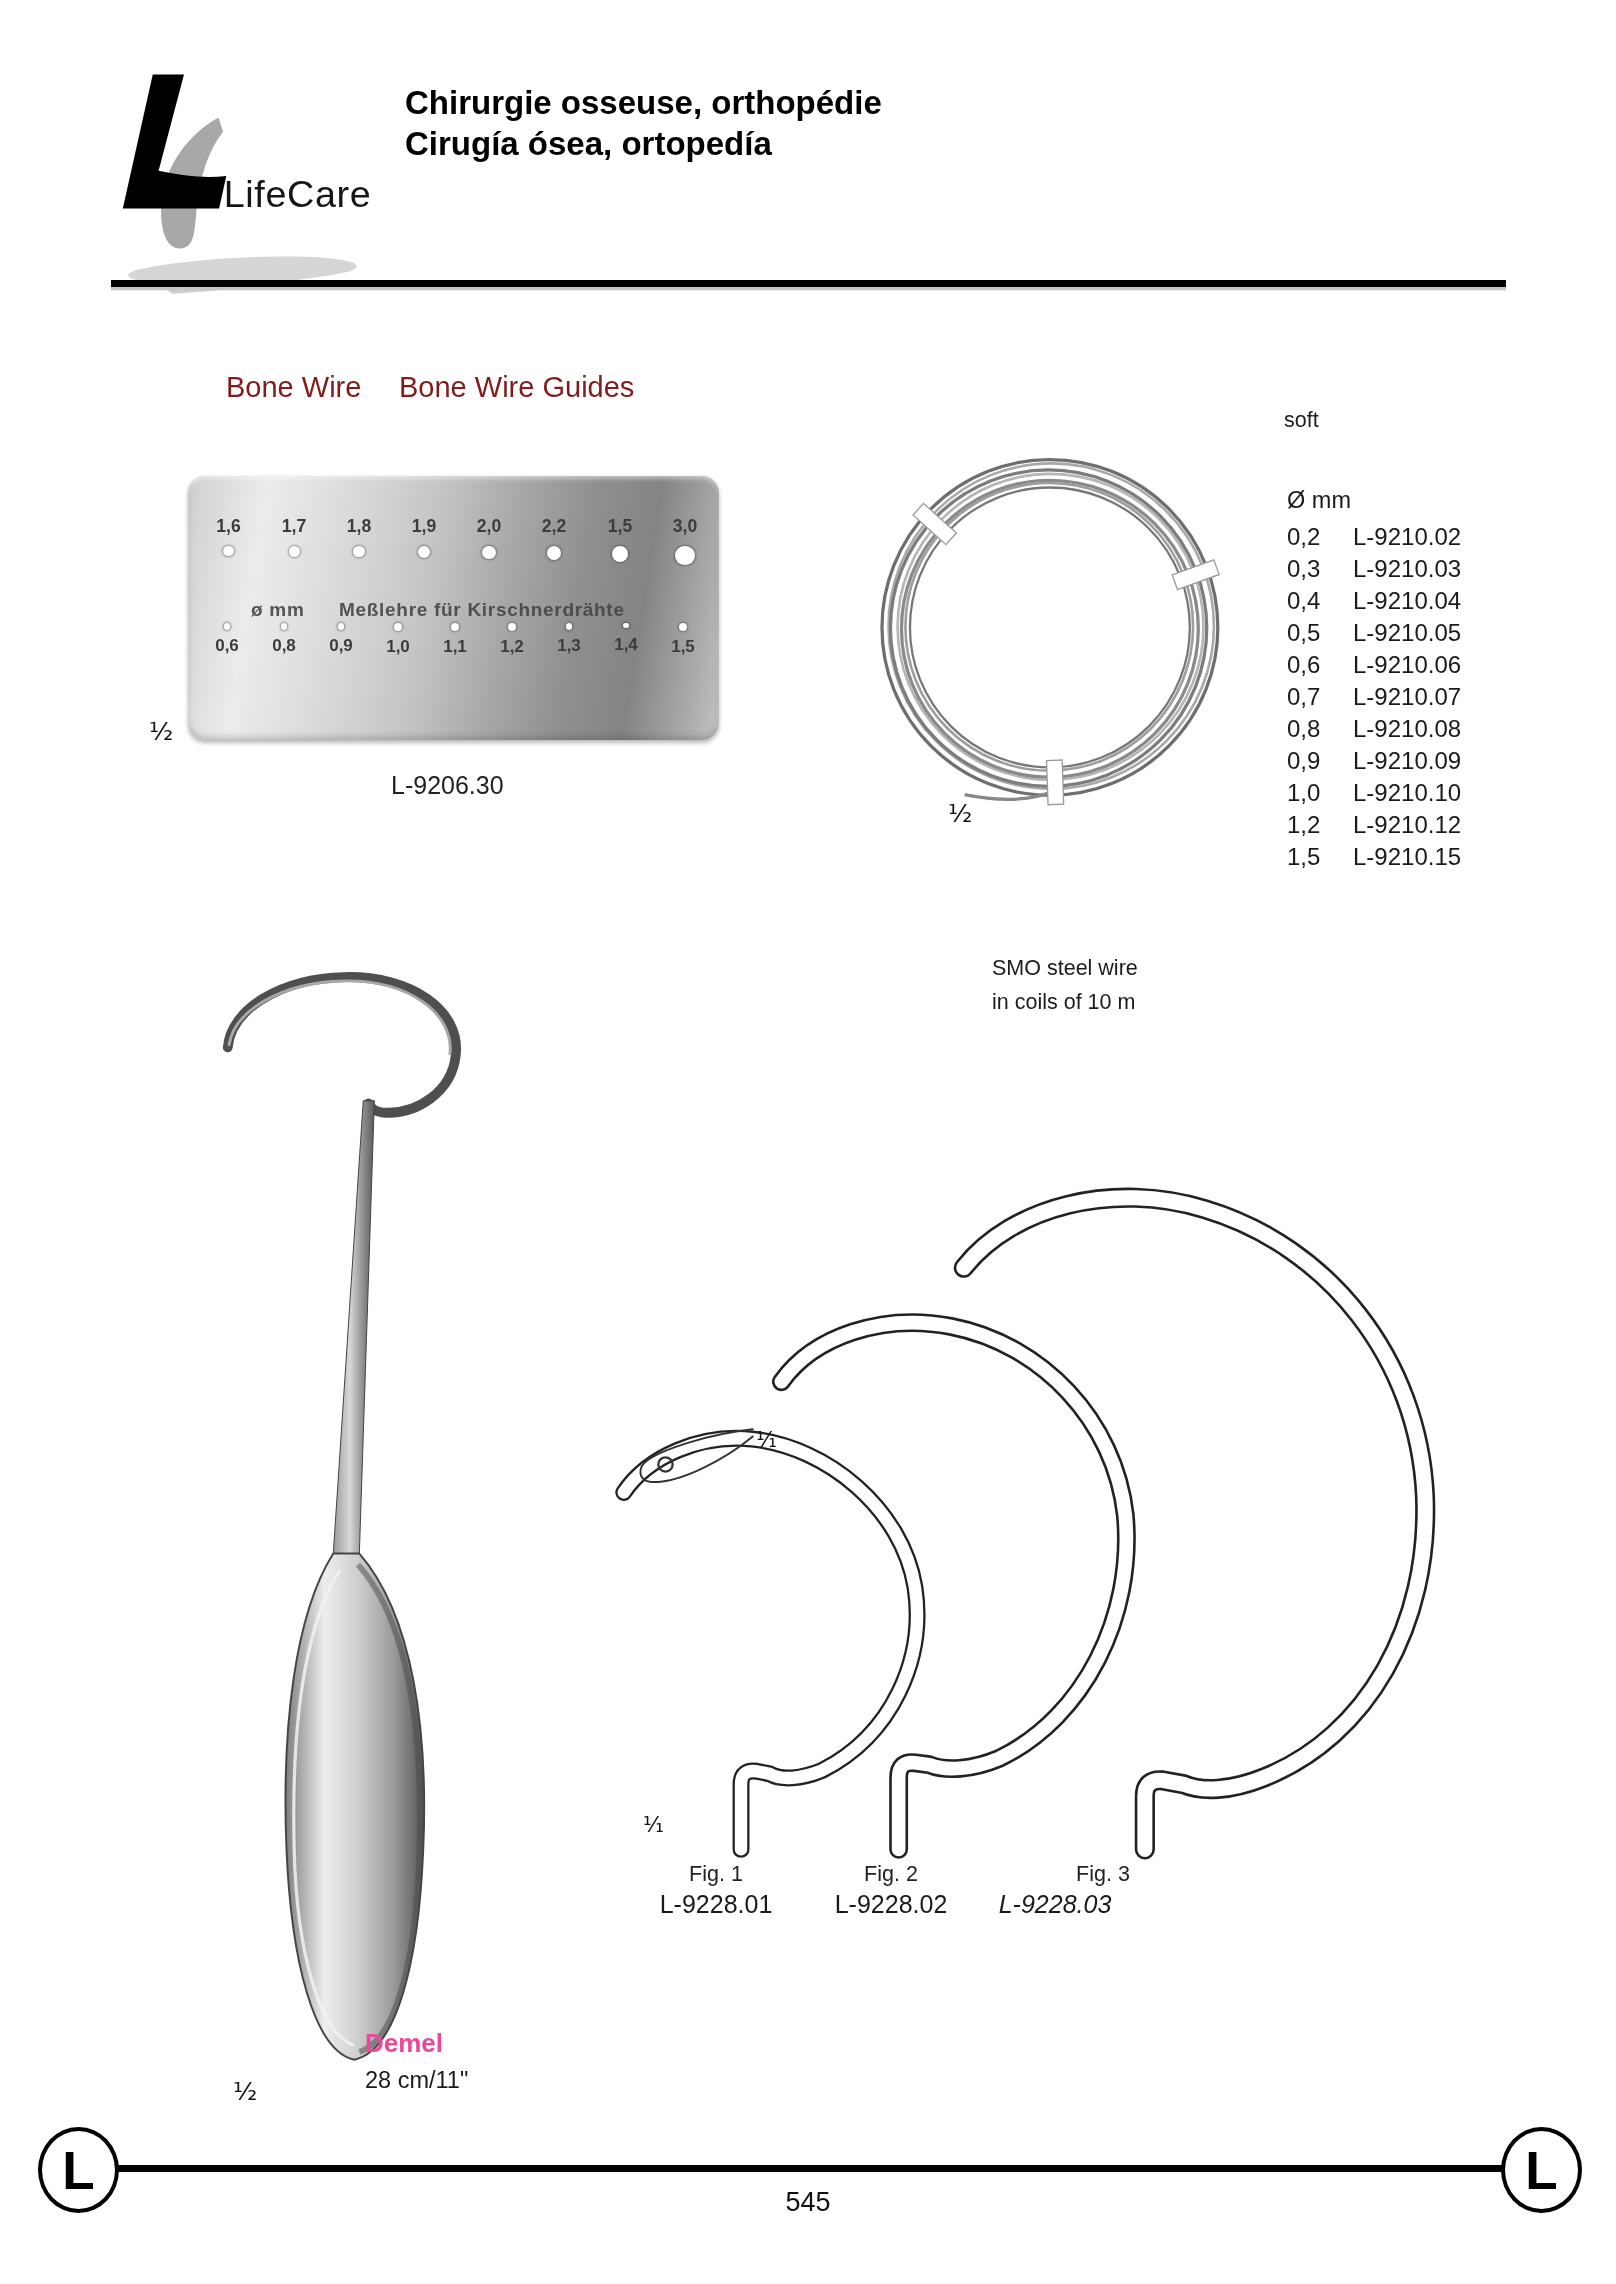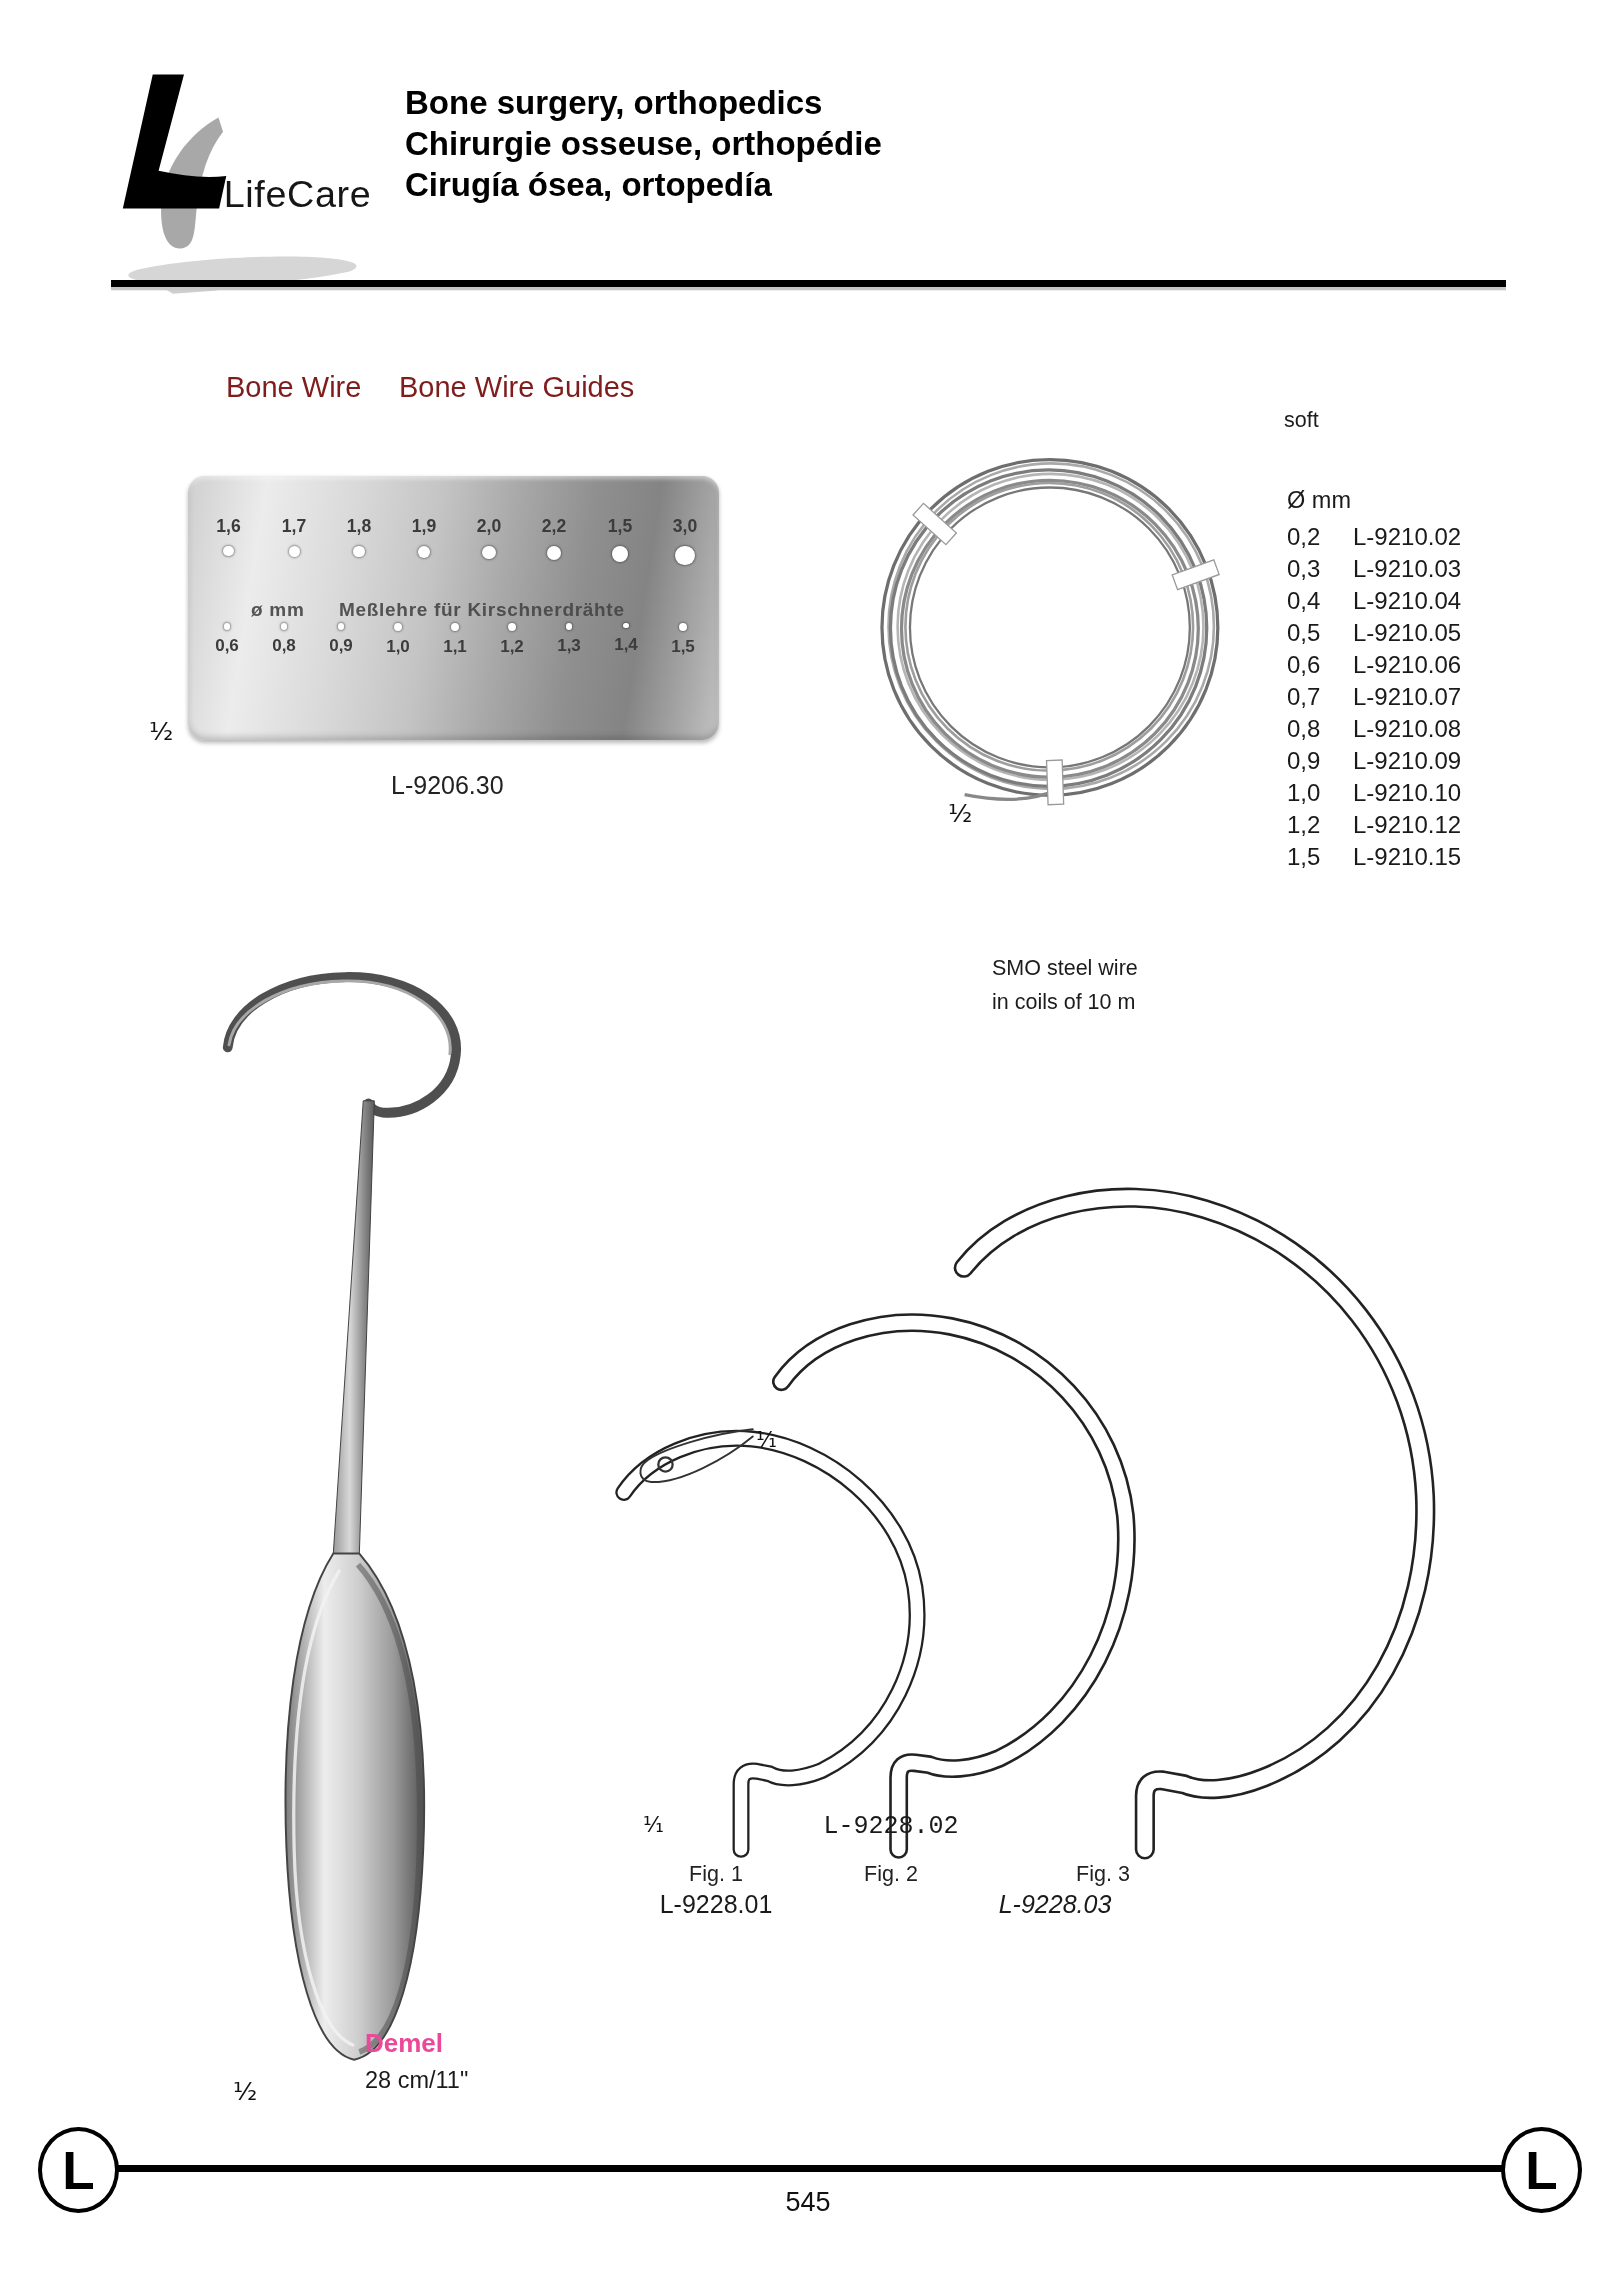--- a/index.html
+++ b/index.html
@@ -58,21 +58,20 @@
 
   <svg class="abs" style="left:98px;top:55px;" width="306" height="244" viewBox="0 0 470 375">
     <path d="M60,330 C140,312 280,306 350,312 C400,316 408,325 385,333 C300,352 160,357 85,350 C45,346 35,338 60,330 Z" fill="#d6d6d6"></path>
     <path d="M95,355 L185,362 L115,367 Z" fill="#cfcfcf"></path>
     <path d="M185,96 C140,121 100,171 97,231 C95,276 108,301 130,297 C150,293 148,266 152,231 C157,186 170,146 192,118 Z" fill="#a8a8a8"></path>
     <path d="M84,30 L132,30 L93,178 C130,186 165,190 197,186 L186,236 L38,236 Z" fill="#000"></path>
     <text x="193" y="233" font-size="58" letter-spacing="1" fill="#161616" font-family="Liberation Sans, sans-serif">LifeCare</text>
   </svg>
 
   <div class="titles">
-    <div>Bone surgery, orthopedics</div>
     <div>Chirurgie osseuse, orthopédie</div>
     <div>Cirugía ósea, ortopedía</div>
   </div>
   <div class="rule"></div>
 
   <div class="collabel" style="left:226px;">Bone Wire</div>
   <div class="collabel" style="left:399px;">Bone Wire Guides</div>
 
   <div class="plate">
 
@@ -275,21 +274,21 @@
       <circle cx="122" cy="467" r="11" stroke="#333" stroke-width="3.5"></circle>
     </g>
   </svg>
 
   <div class="smallscale abs" style="left:756px;top:1427px;">¹⁄₁</div>
   <div class="smallscale abs" style="left:643px;top:1812px;">¹⁄₁</div>
 
   <div class="figcap" style="left:716px;top:1862px;">Fig. 1</div>
   <div class="figcode" style="left:716px;top:1890px;">L-9228.01</div>
   <div class="figcap" style="left:891px;top:1862px;">Fig. 2</div>
-  <div class="figcode" style="left:891px;top:1812px;font-family:Liberation Mono, monospace;">L-9228.02</div>
+  <div class="figcode" style="left:891px;top:1890px;">L-9228.02</div>
   <div class="figcap" style="left:1103px;top:1862px;">Fig. 3</div>
   <div class="figcode" style="left:1055px;top:1890px;font-style:italic;">L-9228.03</div>
 
   <div class="footline"></div>
   <div class="badge" style="left:38px;">
     <span>L</span>
   </div>
   <div class="badge" style="left:1501px;">
     <span>L</span>
   </div>

